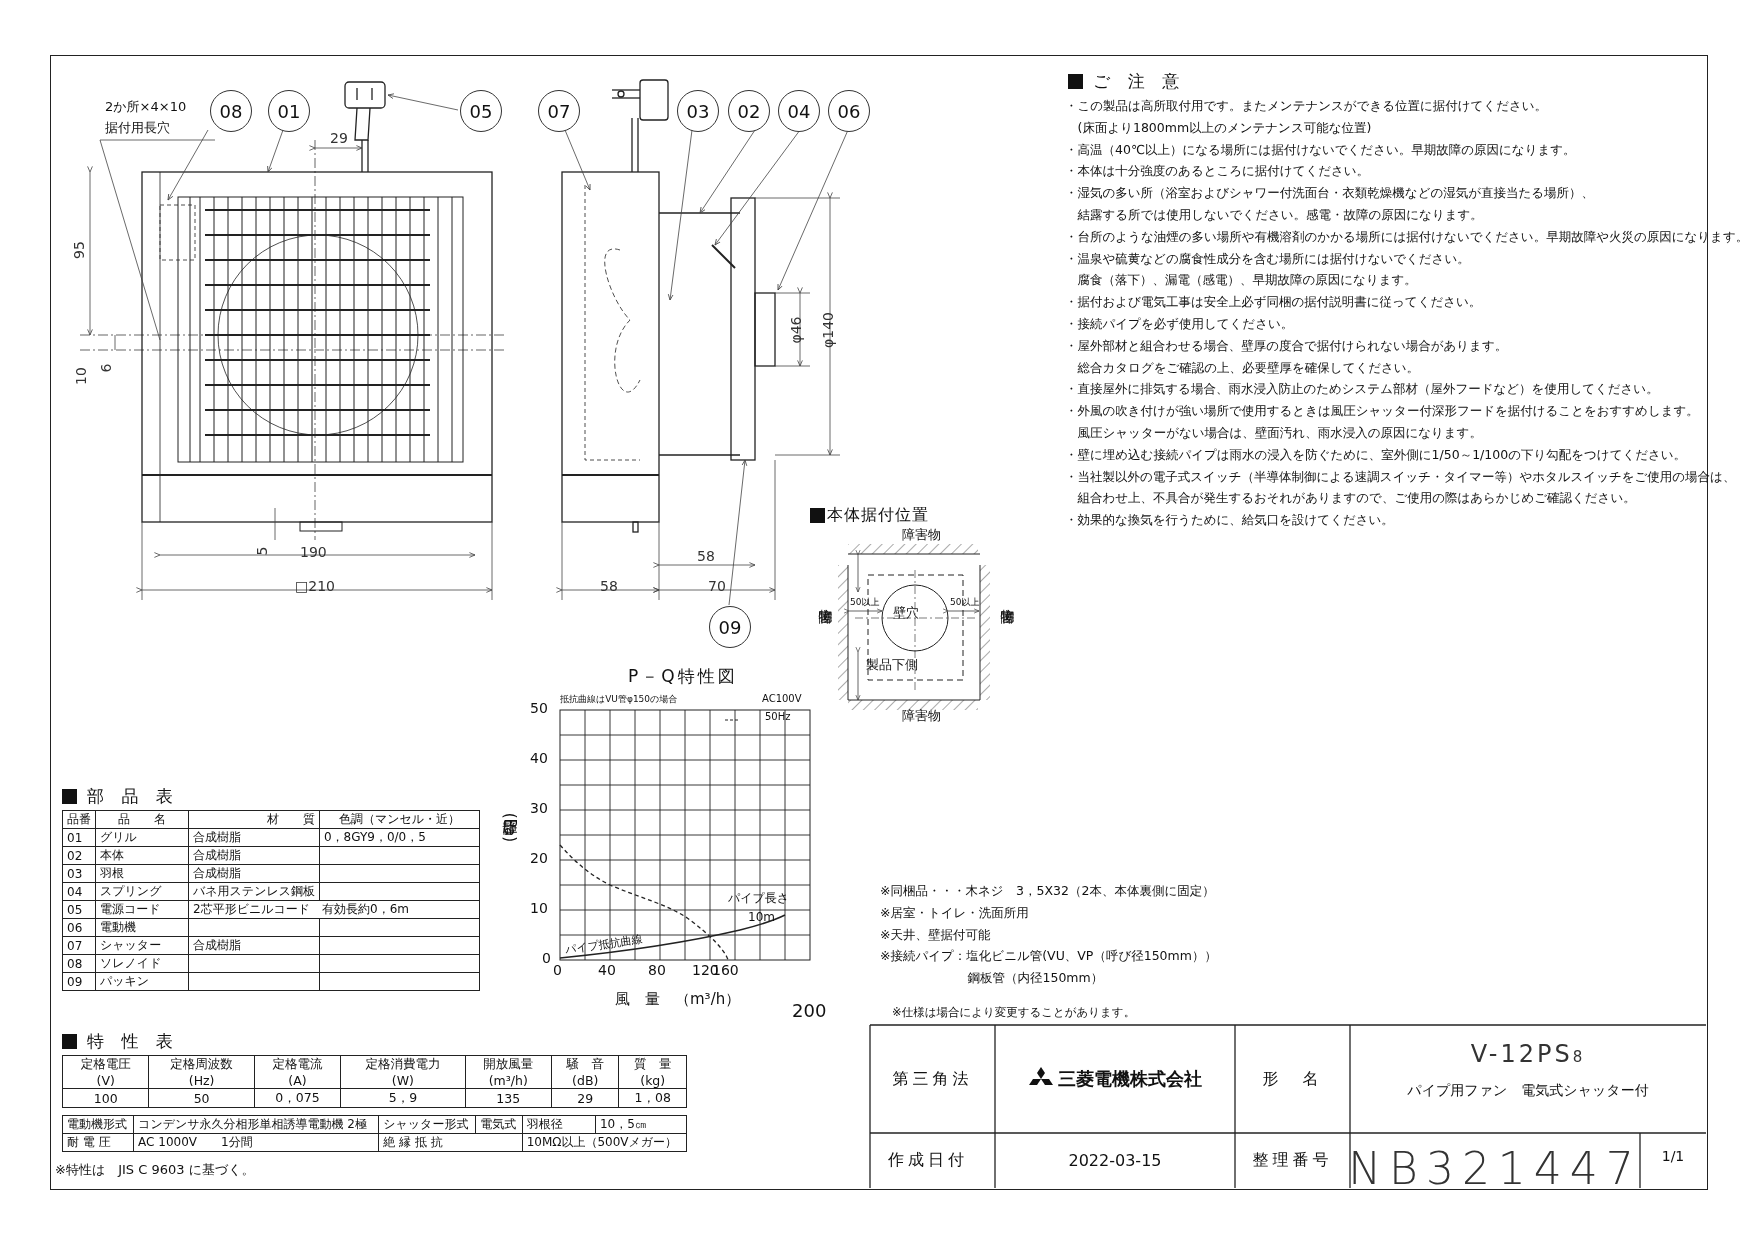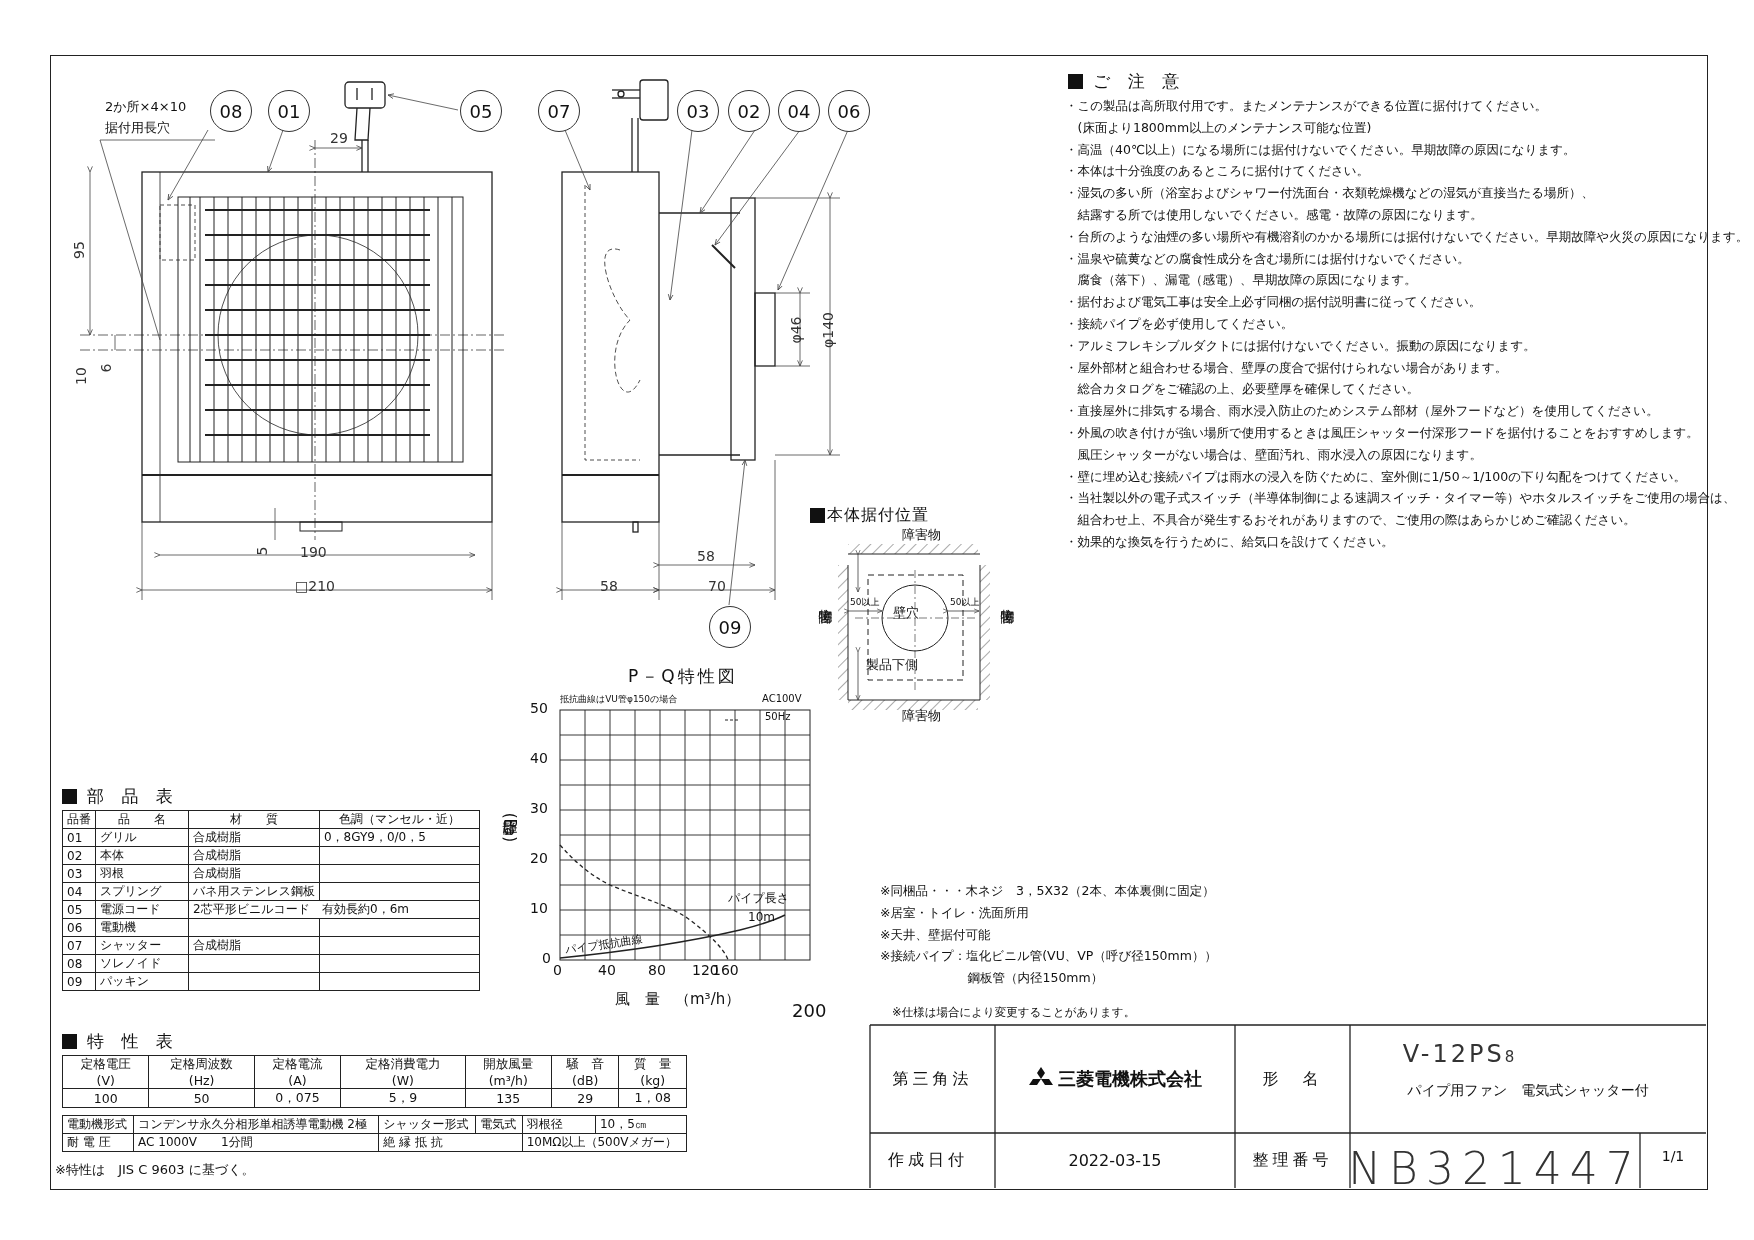--- a/index.html
+++ b/index.html
@@ -256,21 +256,20 @@
   <div>　(床面より1800mm以上のメンテナンス可能な位置)</div>
   <div>・高温（40℃以上）になる場所には据付けないでください。早期故障の原因になります。</div>
   <div>・本体は十分強度のあるところに据付けてください。</div>
   <div>・湿気の多い所（浴室およびシャワー付洗面台・衣類乾燥機などの湿気が直接当たる場所）、</div>
   <div>　結露する所では使用しないでください。感電・故障の原因になります。</div>
   <div>・台所のような油煙の多い場所や有機溶剤のかかる場所には据付けないでください。早期故障や火災の原因になります。</div>
   <div>・温泉や硫黄などの腐食性成分を含む場所には据付けないでください。</div>
   <div>　腐食（落下）、漏電（感電）、早期故障の原因になります。</div>
   <div>・据付および電気工事は安全上必ず同梱の据付説明書に従ってください。</div>
   <div>・接続パイプを必ず使用してください。</div>
-  <div>・アルミフレキシブルダクトには据付けないでください。振動の原因になります。</div>
   <div>・屋外部材と組合わせる場合、壁厚の度合で据付けられない場合があります。</div>
   <div>　総合カタログをご確認の上、必要壁厚を確保してください。</div>
   <div>・直接屋外に排気する場合、雨水浸入防止のためシステム部材（屋外フードなど）を使用してください。</div>
   <div>・外風の吹き付けが強い場所で使用するときは風圧シャッター付深形フードを据付けることをおすすめします。</div>
   <div>　風圧シャッターがない場合は、壁面汚れ、雨水浸入の原因になります。</div>
   <div>・壁に埋め込む接続パイプは雨水の浸入を防ぐために、室外側に1/50～1/100の下り勾配をつけてください。</div>
   <div>・当社製以外の電子式スイッチ（半導体制御による速調スイッチ・タイマー等）やホタルスイッチをご使用の場合は、</div>
   <div>　組合わせ上、不具合が発生するおそれがありますので、ご使用の際はあらかじめご確認ください。</div>
   <div>・効果的な換気を行うために、給気口を設けてください。</div>
 </div>
@@ -321,21 +320,21 @@
 
 <div class="abs heading" style="left:62px;top:785px;">
   <span class="sq"></span>
     <span>部 品 表</span>
 </div>
 <table class="grid" style="left:62px;top:810px;width:418px;">
   <tbody>
       <tr>
     <td style="width:24px;">品番</td>
     <td style="width:84px;text-align:center;">品　　名</td>
-    <td style="width:104px;text-align:center;">材　　質</td>
+    <td style="width:104px;text-align:right;">材　　質</td>
     <td style="text-align:center;">色調（マンセル・近）</td>
   </tr>
   <tr>
         <td>01</td>
         <td>グリル</td>
         <td>合成樹脂</td>
         <td>0，8GY9，0/0，5</td>
       </tr>
   <tr>
         <td>02</td>
@@ -457,21 +456,21 @@
 <div class="tbcell" style="left:870px;top:1025px;width:125px;height:108px;">第三角法</div>
 <div class="tbcell" style="left:995px;top:1025px;width:240px;height:108px;letter-spacing:0;font-weight:bold;font-size:18px;">
   <svg width="26" height="24" viewBox="0 0 26 24" style="position:static;margin-right:4px;">
     <polygon points="13,0 17,6 13,12 9,6" fill="#111"></polygon>
     <polygon points="9,12 13,12 9,18 1,18 5,12" fill="#111"></polygon>
     <polygon points="13,12 17,12 21,12 25,18 17,18" fill="#111"></polygon>
   </svg>
   <span>三菱電機株式会社</span>
 </div>
 <div class="tbcell" style="left:1235px;top:1025px;width:115px;height:108px;">形　名</div>
-<div class="abs" style="left:1282px;top:1040px;width:356px;text-align:center;font-size:24px;letter-spacing:3px;color:#333;">
+<div class="abs" style="left:1350px;top:1040px;width:356px;text-align:center;font-size:24px;letter-spacing:3px;color:#333;">
   <span>V-12PS</span><span style="font-size:15px;">8</span>
 </div>
 <div class="abs" style="left:1350px;top:1082px;width:356px;text-align:center;font-size:14px;">パイプ用ファン　電気式シャッター付</div>
 <div class="tbcell" style="left:870px;top:1133px;width:116px;height:55px;">作成日付</div>
 <div class="tbcell" style="left:995px;top:1133px;width:240px;height:55px;letter-spacing:0;">2022-03-15</div>
 <div class="tbcell" style="left:1235px;top:1133px;width:115px;height:55px;">整理番号</div>
 <div class="tbcell" style="left:1350px;top:1133px;width:290px;height:71px;font-size:44px;font-weight:200;letter-spacing:8px;color:#333;">NB321447</div>
 <div class="tbcell" style="left:1640px;top:1133px;width:66px;height:45px;font-size:14px;letter-spacing:0;">1/1</div>
 
 </body></html>

